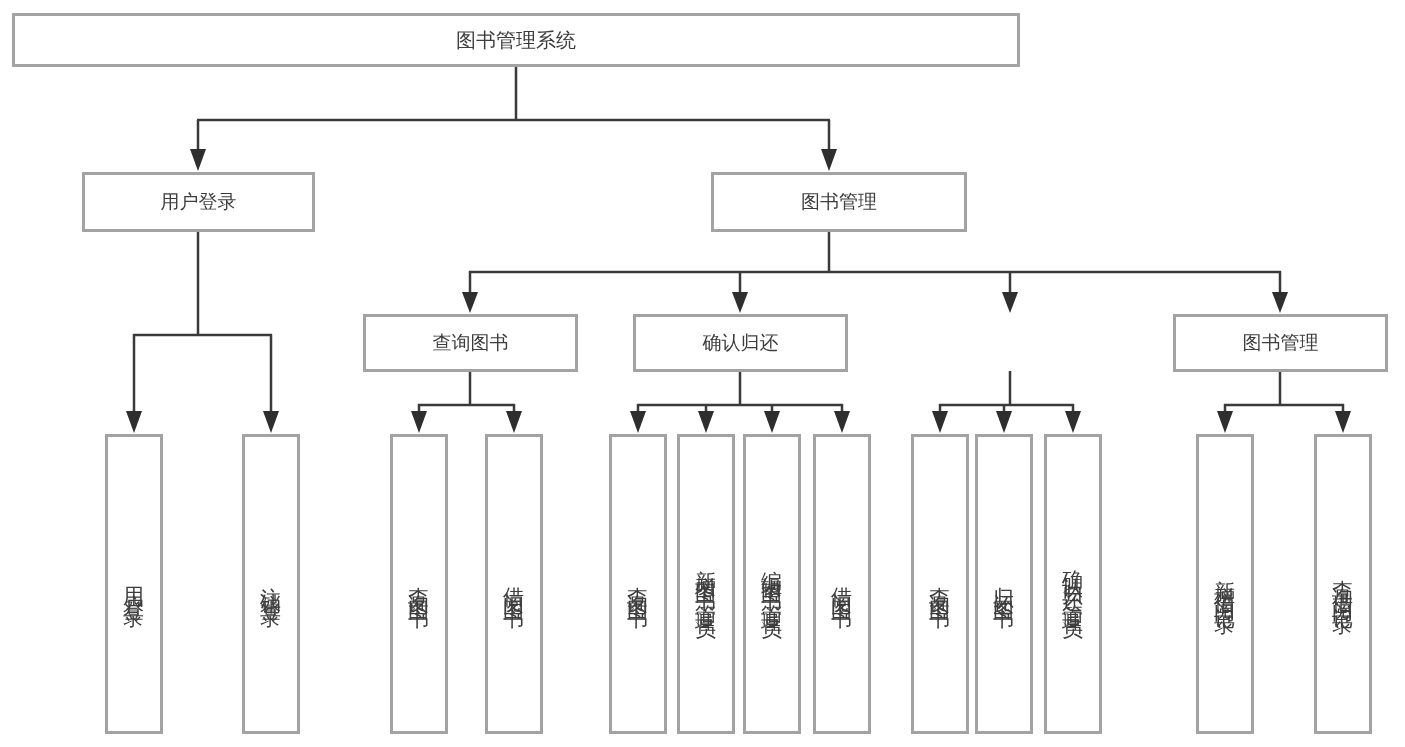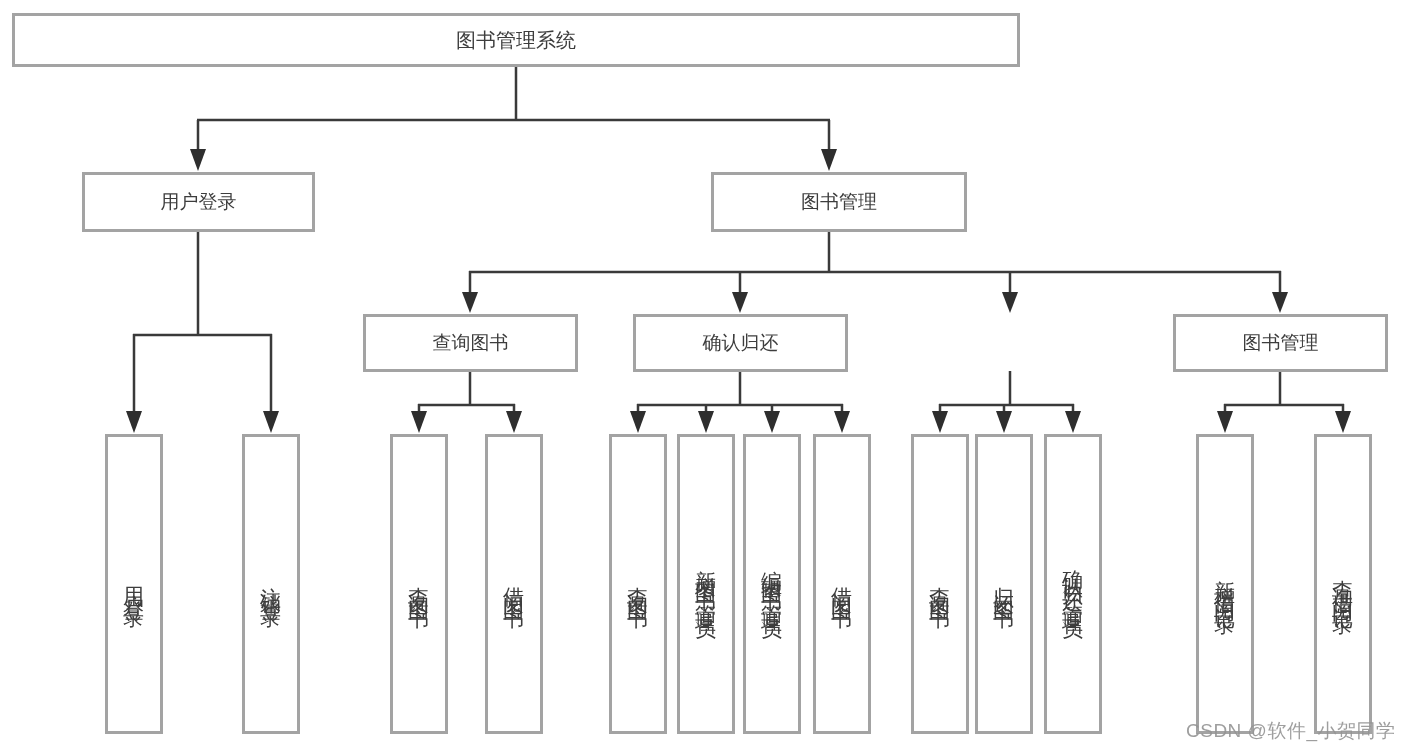--- a/index.html
+++ b/index.html
@@ -153,15 +153,14 @@
     <span>确认归还（管理员）</span>
   </div>
 
   <div class="box leaf" style="left:1196px;">
     <span>新增借阅记录</span>
   </div>
   <div class="box leaf" style="left:1314px;">
     <span>查询借阅记录</span>
   </div>
 
-  <div class="watermark">CSDN @软件_小贺同学</div>
 
 </div>
 
 </body></html>

